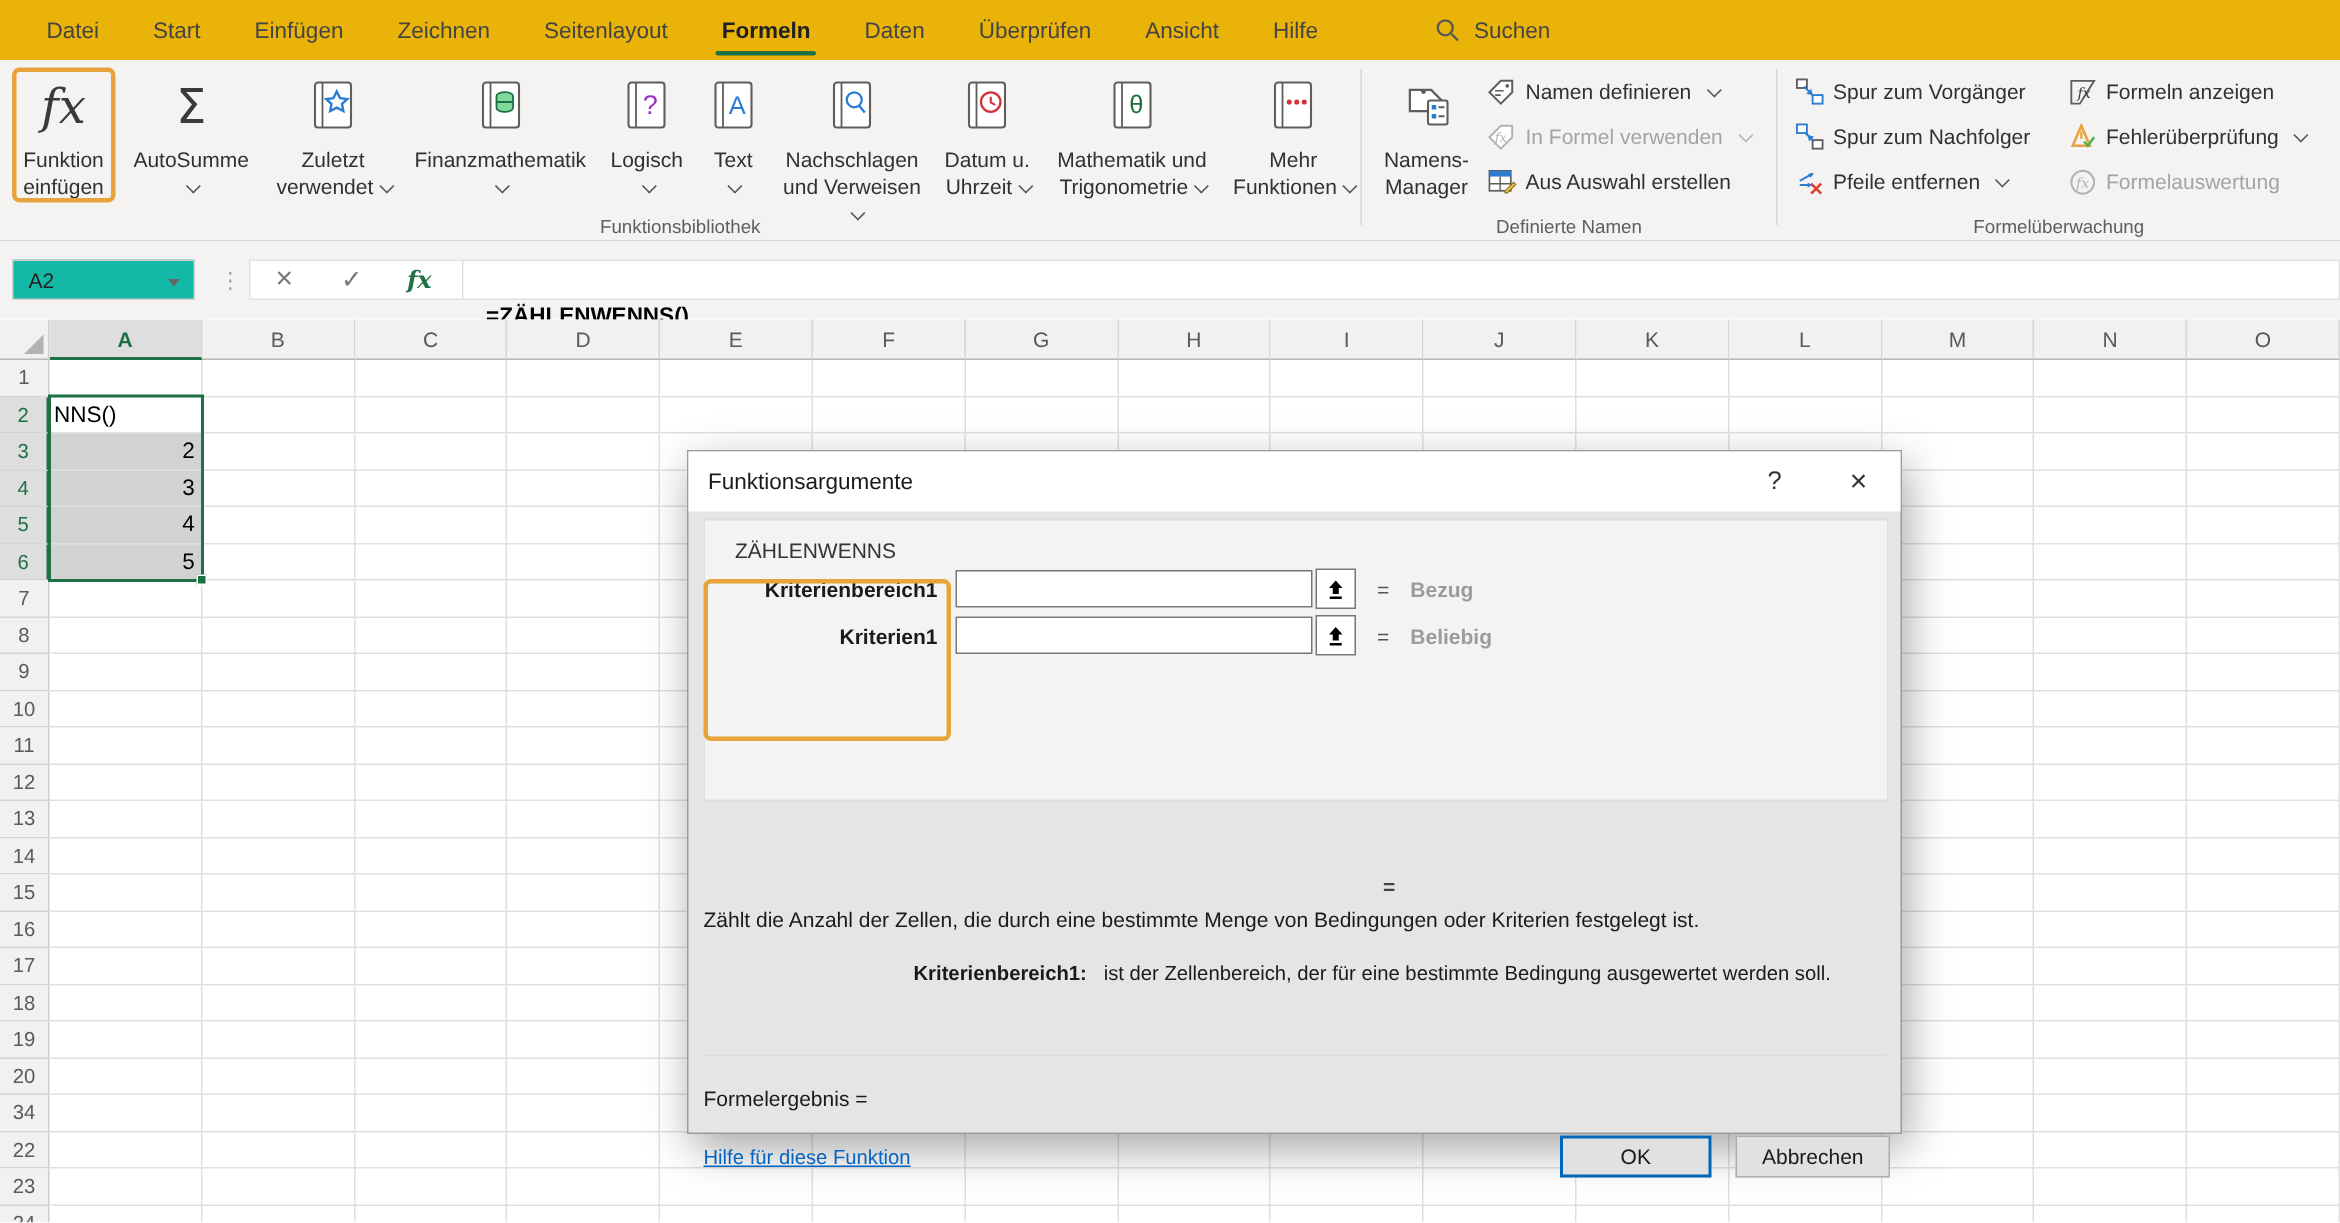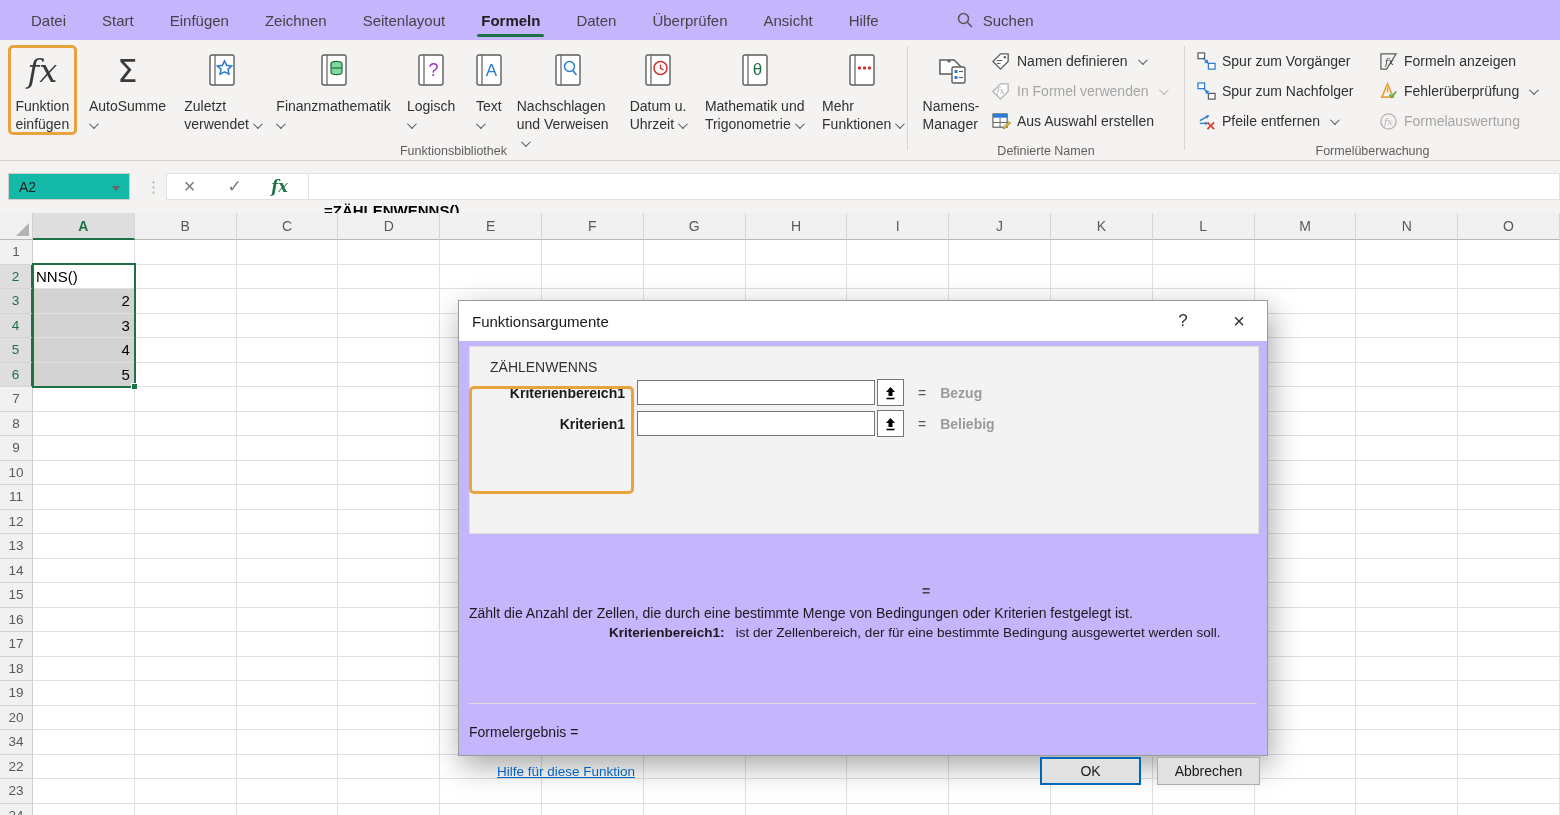--- a/index.html
+++ b/index.html
@@ -2,21 +2,21 @@
 <html><head>
 <meta charset="utf-8">
 <style>
   * { margin:0; padding:0; box-sizing:border-box; }
   html,body { width:1560px; height:815px; overflow:hidden;
     font-family:"Liberation Sans", sans-serif; background:#fff; }
   .stage { position:relative; width:1560px; height:815px; }
 
   
   .menubar { position:absolute; left:0; top:0; width:100%; height:40px;
-    background:#c4b5fd; display:flex; align-items:center; }
+    background:#eab308; display:flex; align-items:center; }
   .menu-tabs { display:flex; height:100%; align-items:center; padding-left:13px; }
   .mtab { padding:0 18px; height:100%; display:flex; align-items:center;
     font-size:15px; color:#444; cursor:default; position:relative; }
   .mtab.active { color:#202020; font-weight:bold; }
   .mtab.active::after { content:""; position:absolute; left:14px; right:14px;
     bottom:3px; height:3px; background:#1E7145; border-radius:2px; }
   .menu-search { display:flex; align-items:center; gap:10px; margin-left:60px;
     font-size:15px; color:#444; }
 
   
@@ -24,21 +24,21 @@
     background:#f4f3f2; border-bottom:1px solid #d8d6d4; }
   .rgroup { position:absolute; top:0; height:120px; }
   .rgroup .glabel { position:absolute; bottom:2px; left:0; right:0;
     text-align:center; font-size:12.5px; color:#605e5c;margin-top:40px; }
   .rdivider { position:absolute; top:6px; height:104px; width:1px; background:#d8d6d4; }
 
   .bigrow { display:flex; align-items:flex-start; padding-top:5px; }
   .bigbtn { display:flex; flex-direction:column; align-items:center;
     justify-content:flex-start; color:#323130; cursor:default; }
   .bigbtn .bicon { height:52px; display:flex; align-items:center; justify-content:center; }
-  .bigbtn .blabel { font-size:14px; line-height:18px; color:#323130; }
+  .bigbtn .blabel { font-size:14px; line-height:18px; text-align:center; color:#323130; }
   .chev { display:inline-block; width:7px; height:7px; border-right:1.5px solid #555;
     border-bottom:1.5px solid #555; transform:rotate(45deg) translateY(-2px);
     margin-left:4px; }
   .chev.below { margin:3px 0 0 0; }
 
   .fxglyph { font-family:"DejaVu Serif", serif; font-style:italic; font-size:32px;
     color:#3b3a39; }
   .sigma { font-size:32px; color:#3b3a39; font-family:"DejaVu Sans", sans-serif; }
 
   .book { width:30px; height:34px; }
@@ -95,21 +95,21 @@
     background:#1E7145; border:1px solid #fff; }
 
   
   .hibox { position:absolute; border:3px solid #E8A33D; border-radius:5px;
     pointer-events:none; z-index:60; }
   .hibox.ribbonfx { left:8px; top:45px; width:69px; height:90px; }
   .hibox.dlgargs { left:10px; top:45px; width:165px; height:108px; }
 
   
   .dialog { position:absolute; left:458px; top:300px; width:810px; height:456px;
-    background:#c4b5fd; border:1px solid #9b9b9b;
+    background:#e5e5e5; border:1px solid #9b9b9b;
     box-shadow:3px 10px 28px rgba(0,0,0,0.35); z-index:40; }
   .dtitle { height:40px; background:#fff; display:flex; align-items:center; }
   .dtitle .ttext { font-size:15px; color:#1a1a1a; padding-left:13px; flex:1; }
   .dctrl { width:56px; text-align:center; font-size:17px; color:#333; cursor:default; }
   .dbody { position:relative; height:415px;border-radius:17px; }
   .argsbox { position:absolute; left:10px; top:5px; width:790px; height:188px;
     background:#f3f3f3; border:1px solid #dedede; }
   .fname { position:absolute; left:20px; top:12px; font-size:14px; color:#333; }
   .frow { position:absolute; left:20px; display:flex; align-items:center; }
   .frow .flabel { width:147px; text-align:right; font-size:14px; font-weight:bold;
@@ -118,28 +118,28 @@
     font-size:14px; padding:0 4px; font-family:"Liberation Sans",sans-serif; }
   .pickbtn { width:27px; height:27px; margin-left:2px; background:#fff;
     border:1px solid #767676; display:flex; align-items:center; justify-content:center;
     cursor:default; }
   .frow .eq { margin-left:14px; font-size:14px; color:#555; }
   .frow .hint { margin-left:14px; font-size:14px; font-weight:bold; color:#9b9b9b; }
   .dlg-equals { position:absolute; top:242px; left:463px; font-size:14px;
     font-weight:bold; color:#444; }
   .ddesc { position:absolute; top:264px; left:10px; width:792px; font-size:14px;
     color:#1a1a1a; }
-  .dargrow { position:absolute; top:284px; left:150px; width:650px; font-size:13.5px;
+  .dargrow { position:absolute; top:300px; left:150px; width:650px; font-size:13.5px;
     color:#1a1a1a; }
   .dargrow b { font-weight:bold; }
   .dsep { position:absolute; top:362px; left:10px; right:10px; height:1px;
     background:#dcdcdc; }
   .dresult { position:absolute; top:383px; left:10px; font-size:14px; color:#1a1a1a; }
   .dhelp { position:absolute; top:423px; left:10px; font-size:13.5px; color:#0563C1;
-    text-decoration:underline; cursor:pointer;margin-left:28px; }
+    text-decoration:underline; cursor:pointer; }
   .dbtn { position:absolute; top:416px; height:28px; font-size:14px; color:#1a1a1a;
     background:#e1e1e1; display:flex; align-items:center; justify-content:center;
     cursor:default; }
   .dbtn.ok { left:581px; width:101px; border:2px solid #0067B8; }
   .dbtn.cancel { left:698px; width:103px; border:1px solid #adadad; }
 
   svg { display:block; }
 </style>
 </head>
 <body>

